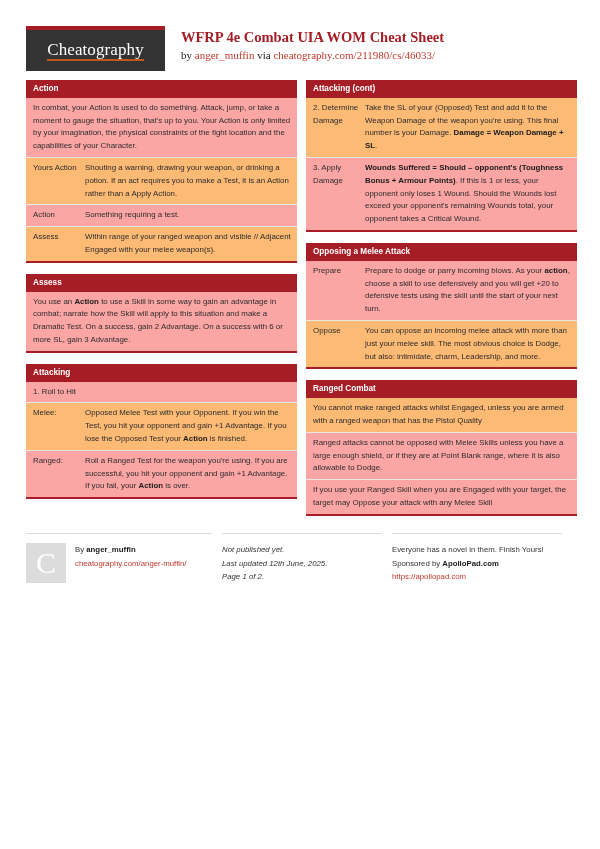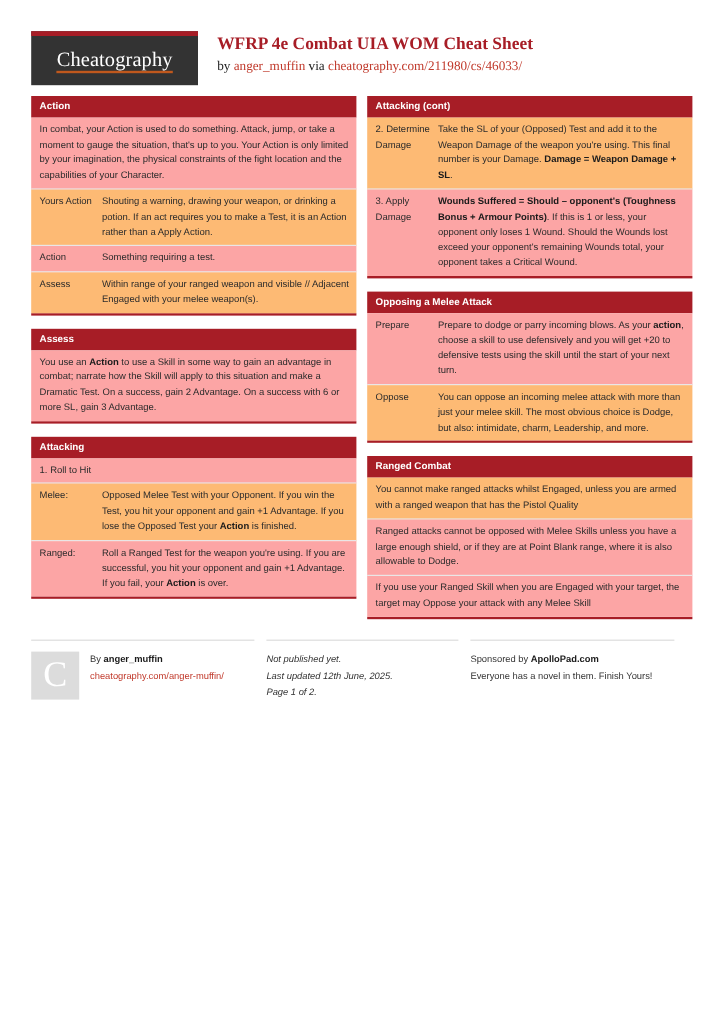--- a/index.html
+++ b/index.html
@@ -218,18 +218,19 @@
         <div><span>By </span><span class="fname">anger_muffin</span></div>
         <a class="flink" href="#">cheatography.com/anger-muffin/</a>
       </div>
     </div>
     <div class="fcol b">
       <div>Not published yet.</div>
       <div>Last updated 12th June, 2025.</div>
       <div>Page 1 of 2.</div>
     </div>
     <div class="fcol c">
+      <div>Everyone has a novel in them. Finish Yours!</div>
       <div><span>Sponsored by </span><span class="fname">ApolloPad.com</span></div>
-      <div>Everyone has a novel in them. Finish Yours!</div>
+      <a class="flink" href="#">https://apollopad.com</a>
     </div>
   </div>
 
 </div>
 
 </body></html>

